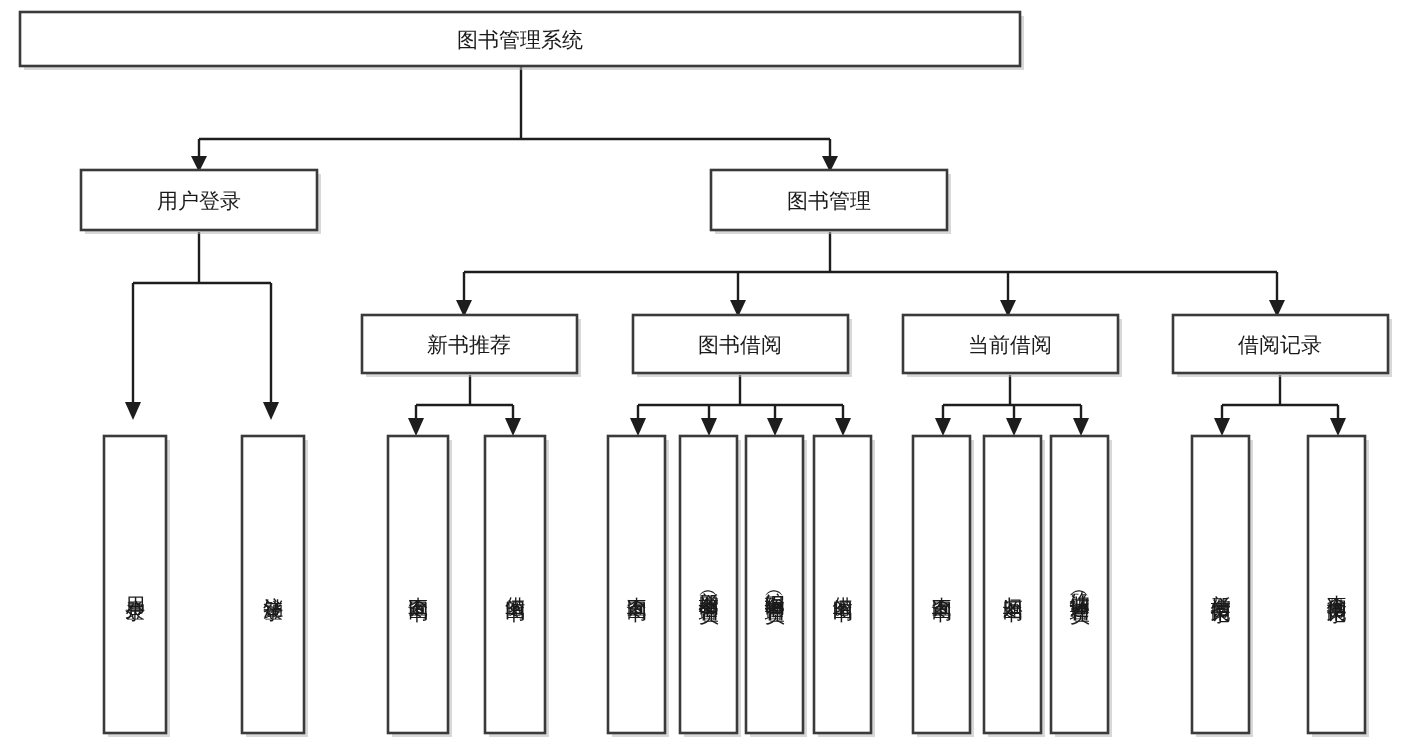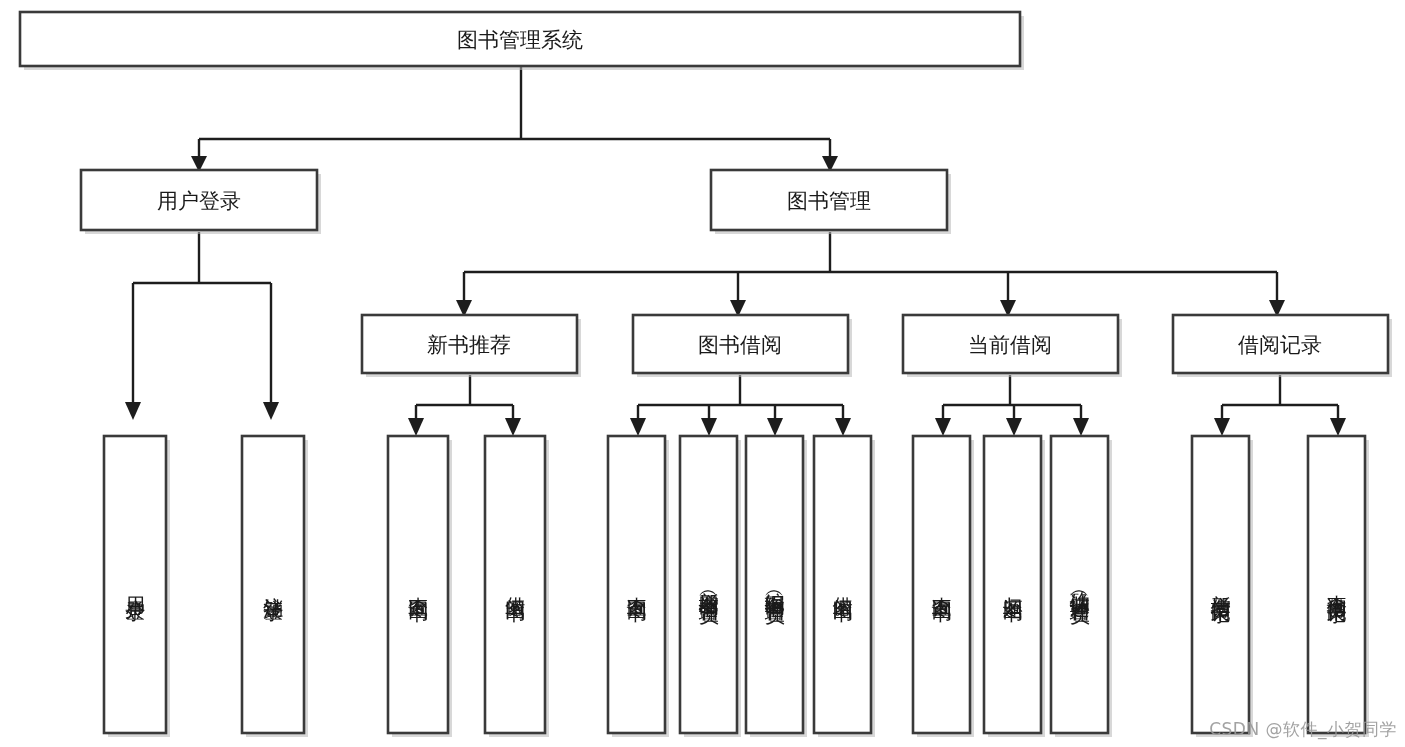--- a/index.html
+++ b/index.html
@@ -262,14 +262,13 @@
     <span class="vtext">确认归还（管理员）</span>
   </div>
 
   <div class="vnode" style="left:1192px; top:436px; width:57px; height:297px;">
     <span class="vtext">新增借阅记录</span>
   </div>
   <div class="vnode" style="left:1308px; top:436px; width:57px; height:297px;">
     <span class="vtext">查询借阅记录</span>
   </div>
 
-  <div class="watermark">CSDN @软件_小贺同学</div>
 </div>
 
 </body></html>

